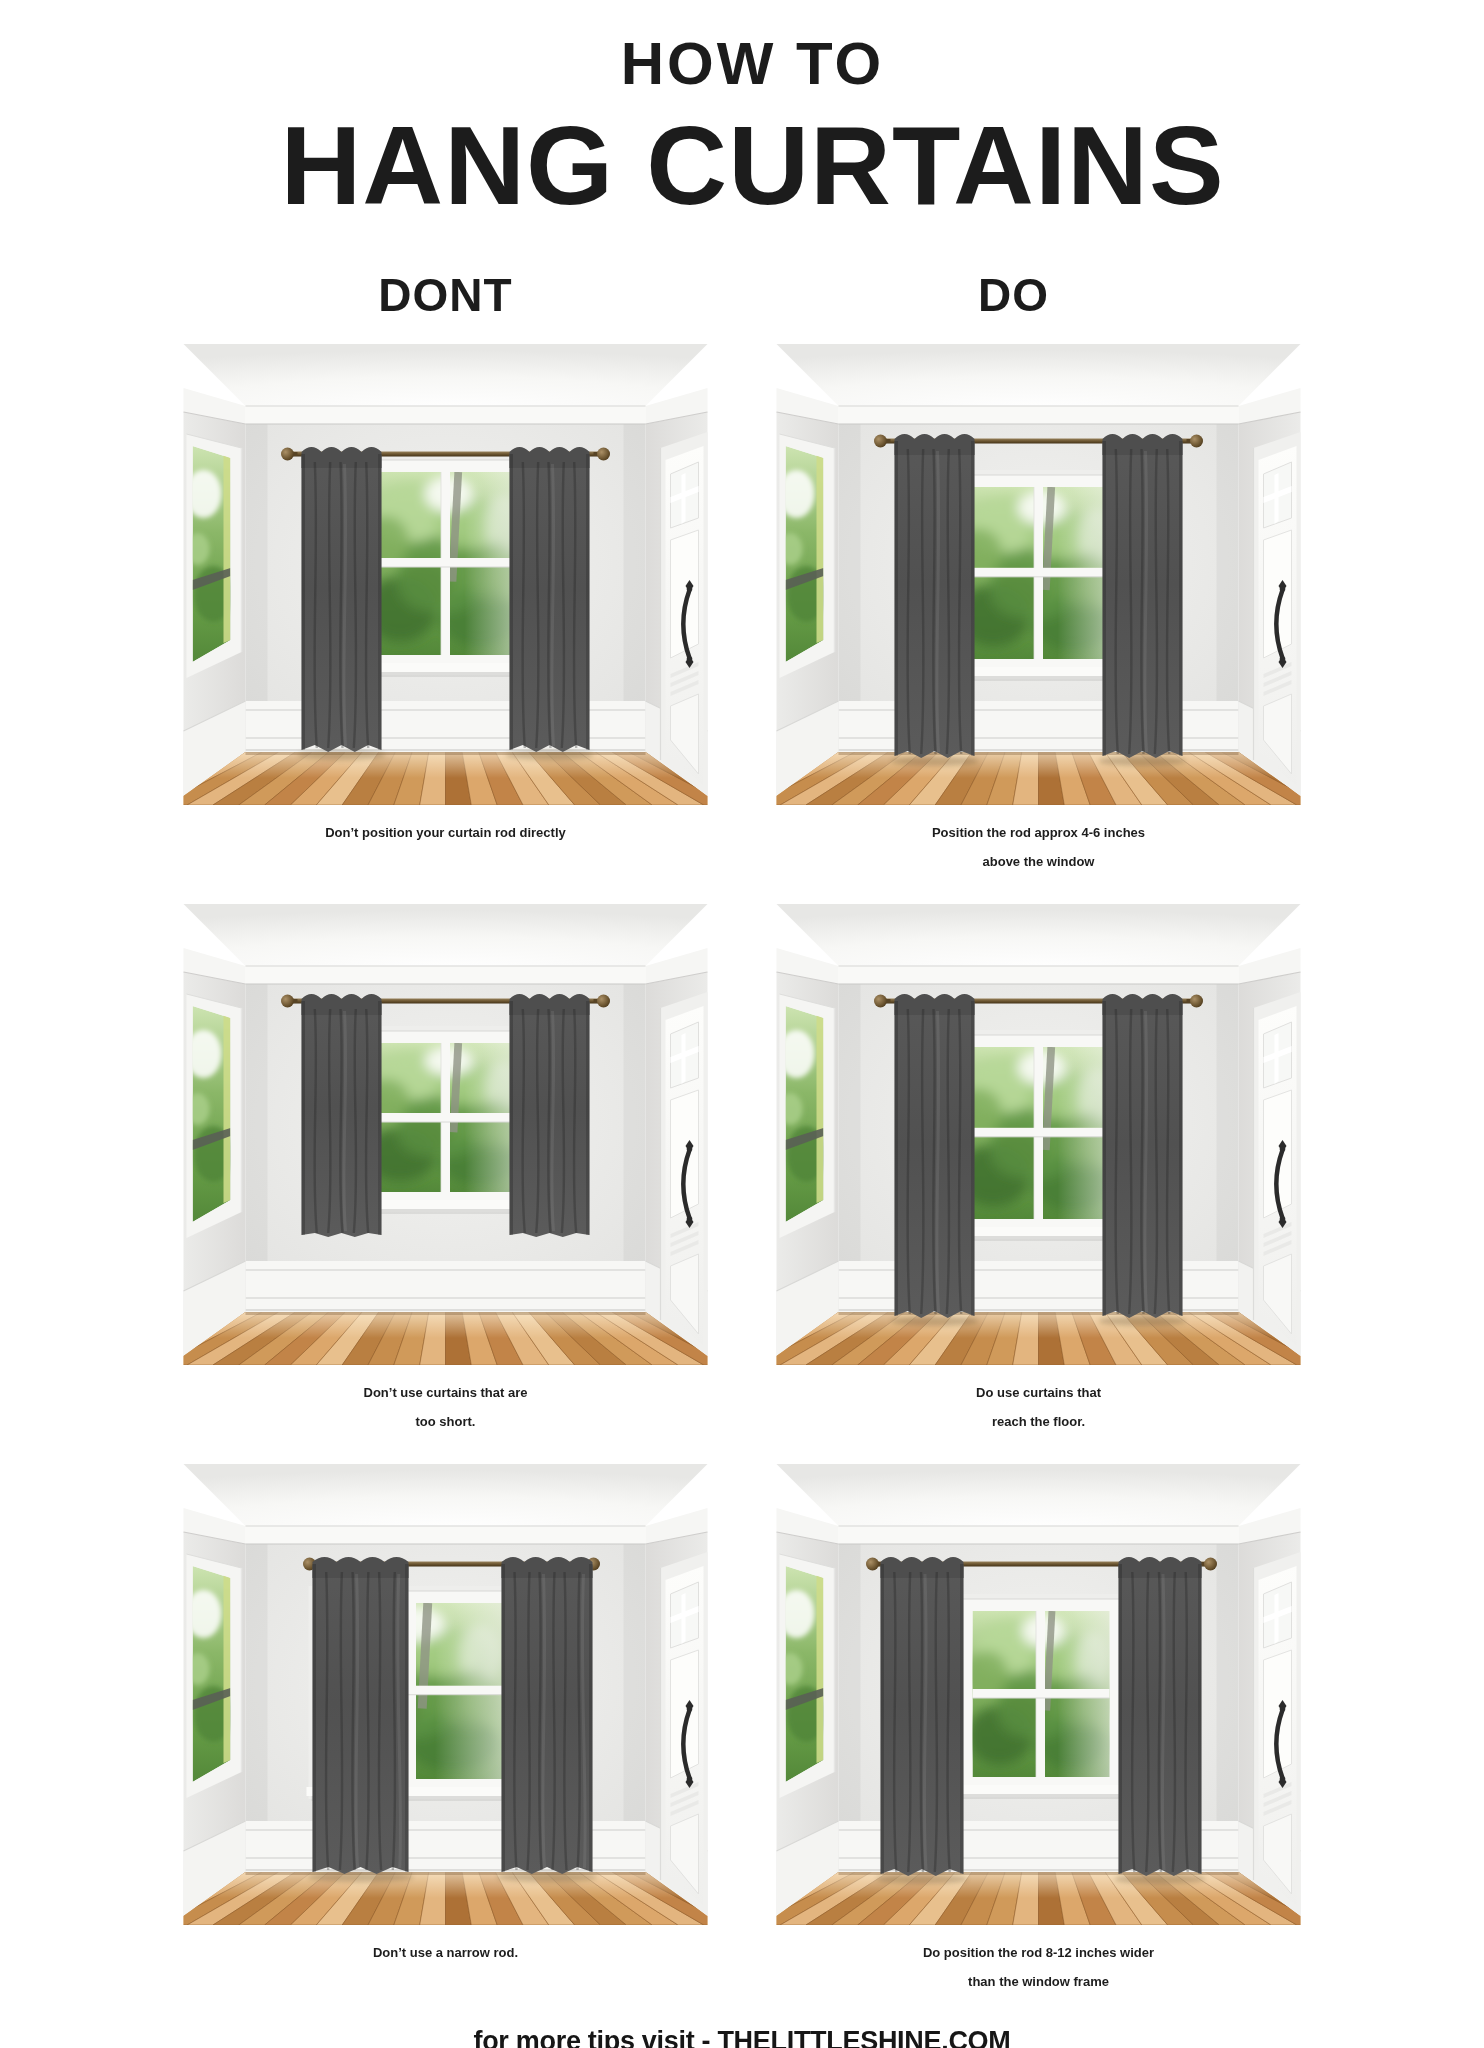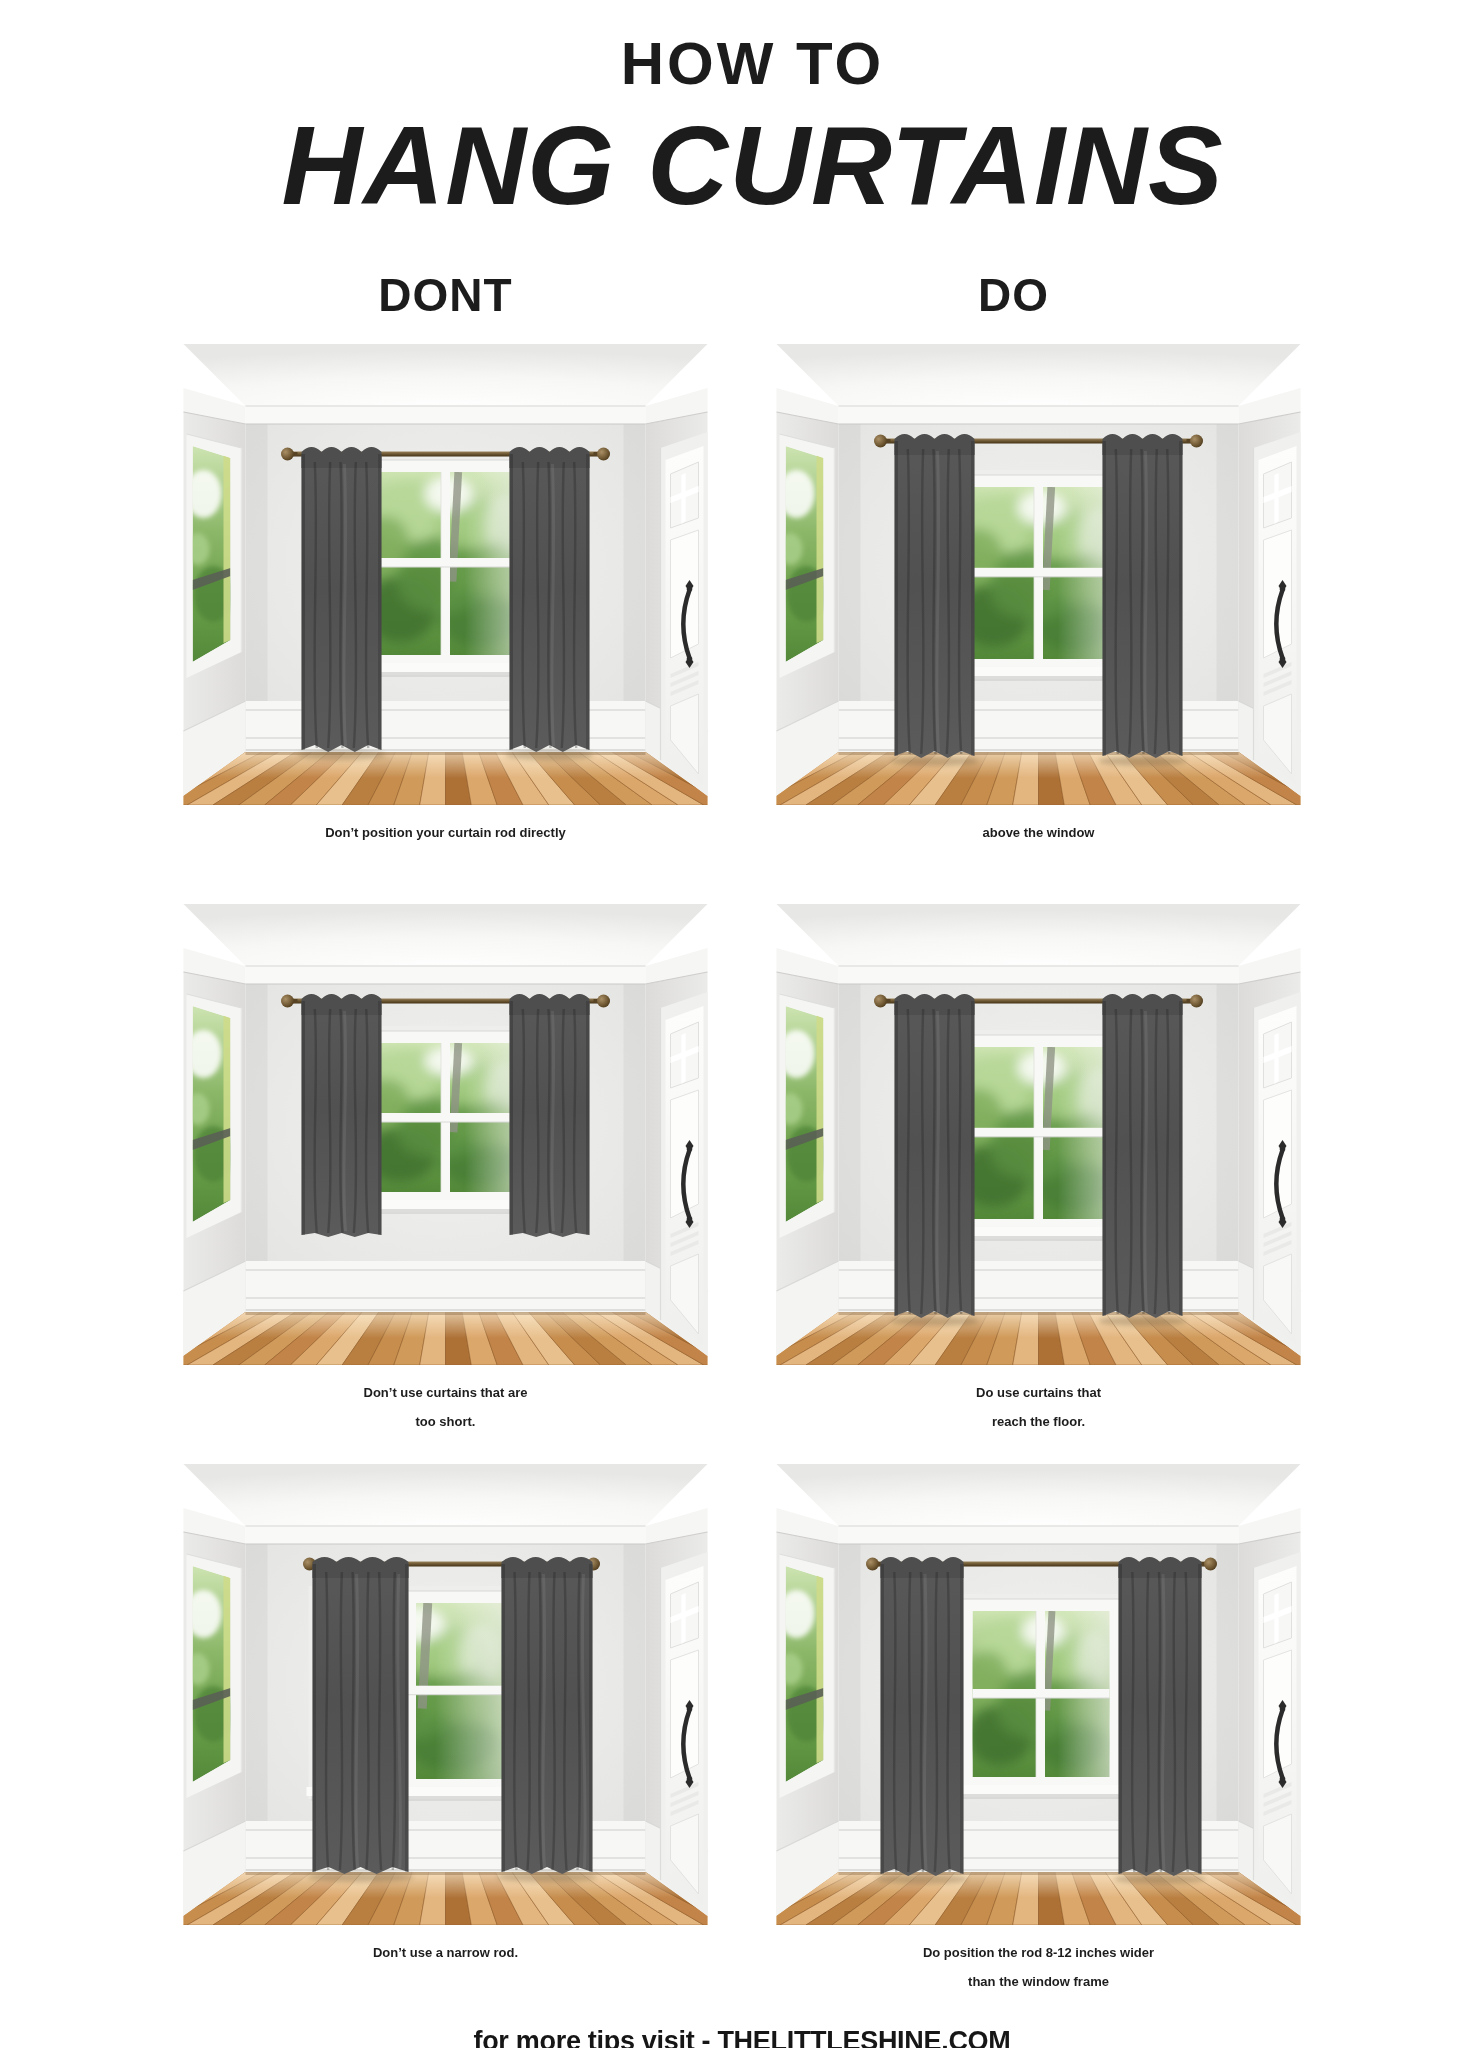--- a/index.html
+++ b/index.html
@@ -3,21 +3,21 @@
 <meta charset="utf-8">
 <style>
   html,body{margin:0;padding:0;background:#ffffff;}
   body{
     width:1484px;height:2048px;position:relative;overflow:hidden;
     font-family:"Liberation Sans","DejaVu Sans",sans-serif;color:#1c1c1c;
     -webkit-font-smoothing:antialiased;
   }
   .header{text-align:center;padding-top:34px;padding-left:21px;}
   .title-line1{font-size:60px;font-weight:bold;letter-spacing:3px;line-height:1;}
-  .title-line2{font-size:112px;font-weight:bold;letter-spacing:1px;line-height:1;margin-top:16px;font-style:italic;}
+  .title-line2{font-size:112px;font-weight:bold;letter-spacing:1px;line-height:1;margin-top:16px;}
   .col-headers{
     width:1118px;margin:50px auto 0 auto;display:grid;
     grid-template-columns:525px 525px;column-gap:68px;gap:43px;
   }
   .col-header{font-size:46px;font-weight:bold;text-align:center;letter-spacing:1px;line-height:1;}
   .grid{
     width:1118px;margin:26px auto 0 auto;display:grid;
     grid-template-columns:525px 525px;column-gap:68px;row-gap:0;
   }
   .cell{margin:0;padding:0;}
@@ -464,20 +464,21 @@
             <path d="M365.0,105 C369.0,202.8 361.0,316.5 367.0,410" stroke="#1e1e1e" stroke-opacity="0.3" stroke-width="2.4" fill="none"></path>
             <path d="M369.0,107 C373.0,219.0 365.0,323.0 370.0,408" stroke="#ffffff" stroke-opacity="0.08" stroke-width="3" fill="none"></path>
             <path d="M380.3,105 C376.3,202.8 384.3,316.5 378.3,410" stroke="#1e1e1e" stroke-opacity="0.3" stroke-width="2.4" fill="none"></path>
             <path d="M390.7,105 C394.7,202.8 386.7,316.5 392.7,410" stroke="#1e1e1e" stroke-opacity="0.3" stroke-width="2.4" fill="none"></path>
             <rect x="326" y="97" width="3.5" height="315" fill="#141414" opacity="0.25"></rect>
             <rect x="402.5" y="97" width="3.5" height="315" fill="#141414" opacity="0.2"></rect>
           </g>
         </svg>
       </div>
     <figcaption class="caption">
+      <div>Position the rod approx 4-6 inches</div>
       <div>above the window</div>
     </figcaption>
   </figure>
 
   <figure class="cell">
     <div class="room">
         <svg id="room-2" viewBox="0 0 524 461">
           <defs>
     <radialGradient id="ceil2" cx="0.5" cy="1.05" r="0.95">
               <stop offset="0" stop-color="#ffffff"></stop>

